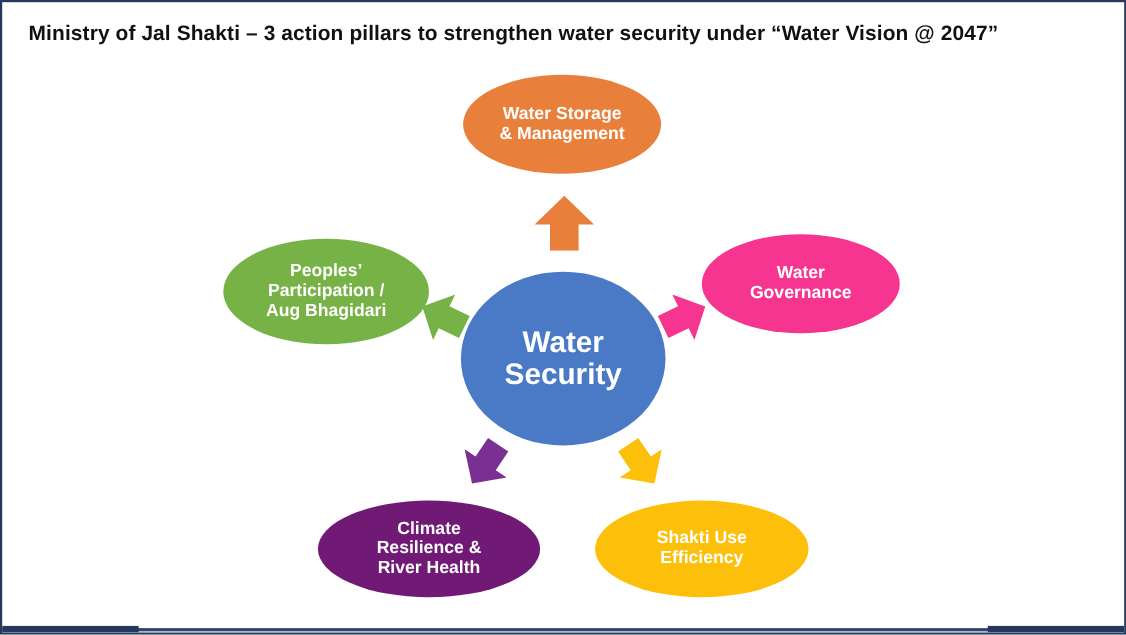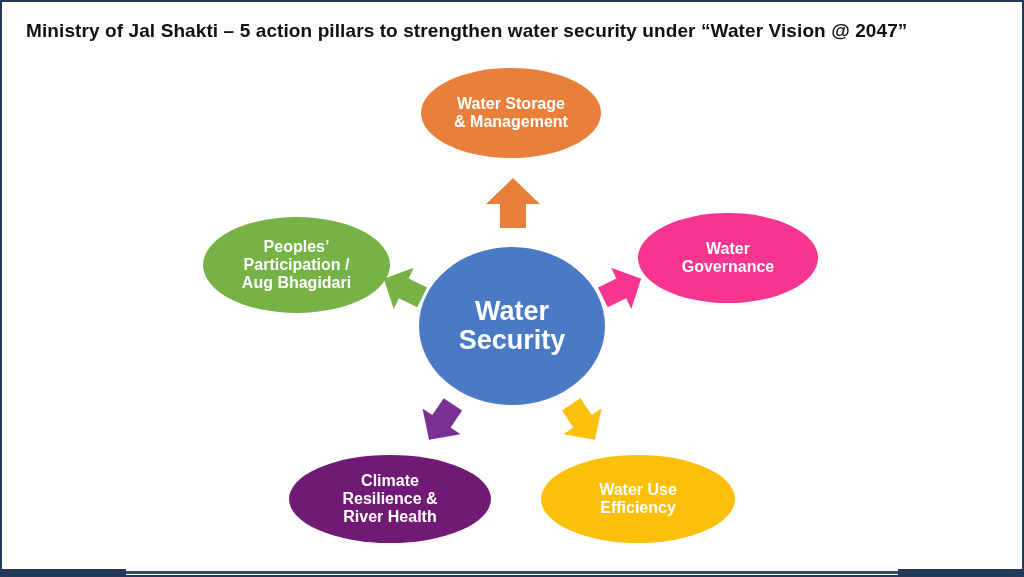--- a/index.html
+++ b/index.html
@@ -48,39 +48,39 @@
   .a-efficiency { left: 558px; top: 398px; width: 46px; height: 44px; transform: rotate(146deg); }
   .footer-line { position: absolute; left: 0; right: 0; bottom: 1px; height: 3px; background: #32466b; }
   .footer-cap-left { position: absolute; left: 0; bottom: 0; width: 124px; height: 6px; background: #25395c; }
   .footer-cap-right { position: absolute; right: 0; bottom: 0; width: 124px; height: 6px; background: #25395c; }
 </style>
 </head>
 <body>
 
 <div class="slide">
 
-  <div class="title">Ministry of Jal Shakti – 5 action pillars to strengthen water security under “Water Vision @ 2047”</div>
+  <div class="title">Ministry of Jal Shakti – 3 action pillars to strengthen water security under “Water Vision @ 2047”</div>
 
   <div class="node n-center" style="background-color: rgb(74, 122, 198);">
     <span class="node-label">Water
 Security</span>
   </div>
 
   <div class="node n-storage" style="background-color: rgb(232, 128, 60); align-items: center;">
     <span class="node-label">Water Storage
 &amp; Management</span>
   </div>
 
   <div class="node n-governance" style="background-color: rgb(245, 53, 143);">
     <span class="node-label">Water
 Governance</span>
   </div>
 
   <div class="node n-efficiency" style="background-color: rgb(253, 192, 10);">
-    <span class="node-label">Water Use
+    <span class="node-label">Shakti Use
 Efficiency</span>
   </div>
 
   <div class="node n-climate" style="background-color: #701a75;">
     <span class="node-label">Climate
 Resilience &amp;
 River Health</span>
   </div>
 
   <div class="node n-participation" style="background-color: rgb(119, 178, 70);">

